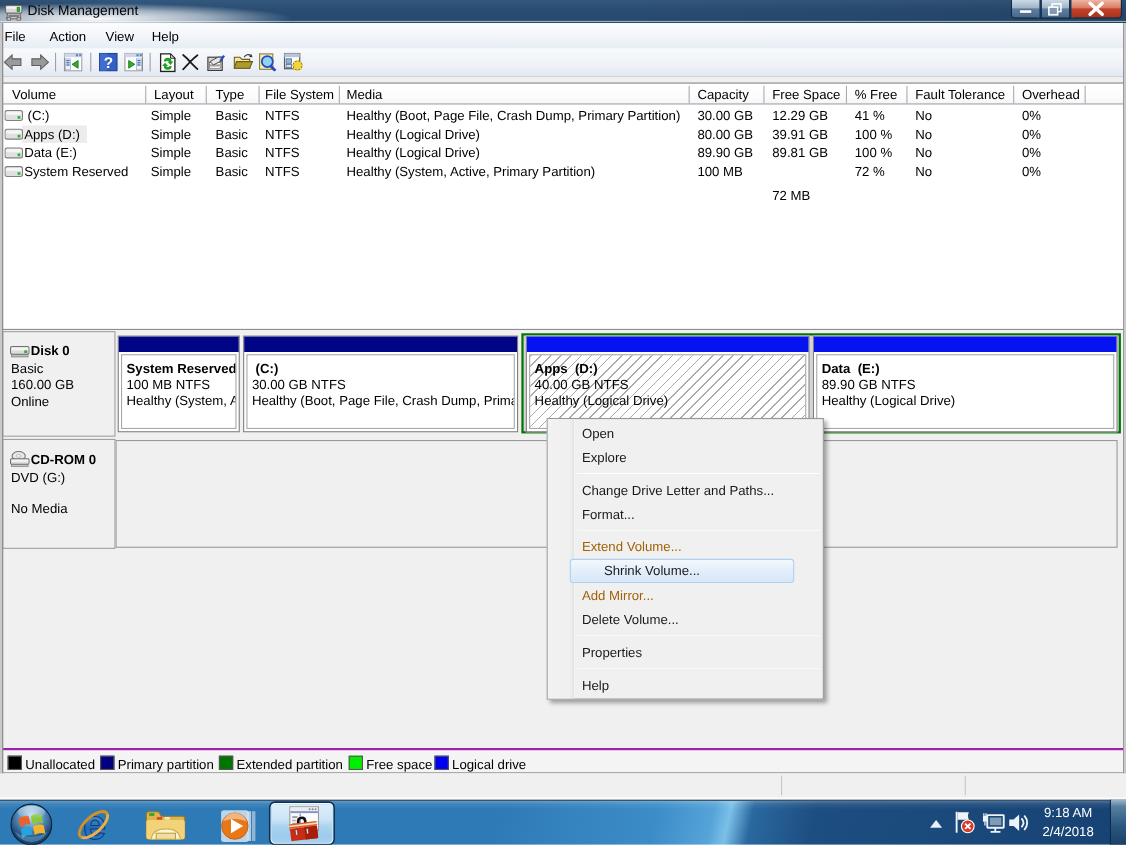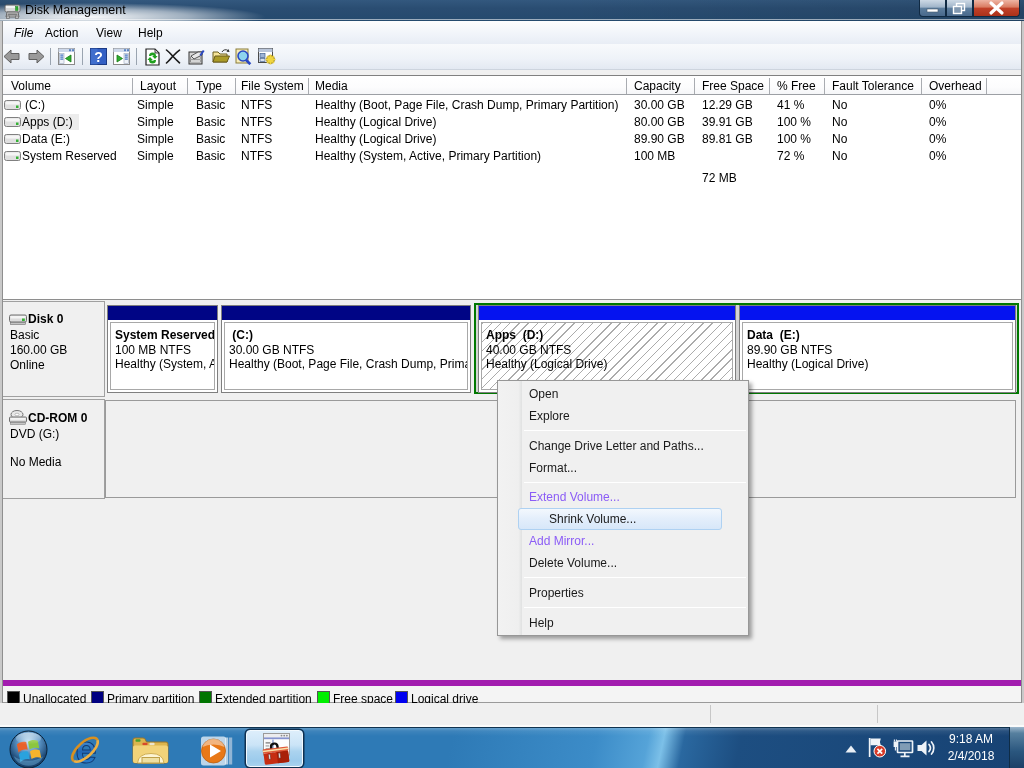--- a/index.html
+++ b/index.html
@@ -58,36 +58,36 @@
 
 .dlabel { position:absolute; width:103px; background:#f0f0f0; border:1px solid #a0a0a0; }
 .pblock { position:absolute; top:5px; height:88px; border:1px solid #7f7f7f; background:#fff; }
 .phead { position:absolute; left:0; top:0; right:0; height:14px; }
 .pinner { position:absolute; left:2px; top:16px; right:2px; bottom:2px; border:1px solid #a8a8a8; background:#fff; overflow:hidden; padding-top:5px; }
 .pinner div { padding-left:4px; white-space:nowrap; line-height:14.5px; }
 .hatch { background:
   repeating-linear-gradient(135deg, #ababab 0px, #ababab 1px, transparent 1px, transparent 6.5px), #fff; }
 
 
-#legend { position:absolute; left:0px; top:680px; width:1024px; height:23px; background:#f4f4f4; border-top:6px solid #a21caf; border-bottom:1px solid #9a9a9a; }
+#legend { position:absolute; left:0px; top:680px; width:1024px; height:23px; background:#f4f4f4; border-top:2px solid #a21caf; border-bottom:1px solid #9a9a9a; }
 .sw { position:absolute; top:5px; width:13px; height:13px; border:1px solid #555; }
 #legend span { position:absolute; top:6px; font-size:12px; }
 
 
 #status { position:absolute; left:0px; top:703px; width:1024px; height:22px; background:#f0f0f0; }
 #status .vt { position:absolute; top:2px; width:1px; height:18px; background:#c7c7c7; }
 #statusline { position:absolute; left:0; top:725px; width:1024px; height:2px; background:#fbfbfb; }
 
 
 #ctx { position:absolute; left:497px; top:380px; width:252px; height:256px;
   background:#f0f0f0; border:1px solid #979797; box-shadow:3px 3px 4px rgba(0,0,0,0.35); }
 #ctx .gut { position:absolute; left:0; top:0; width:24px; height:100%;
   background:linear-gradient(90deg,#f2f2f2 0%,#efefef 85%,#e2e3e3 98%,#ffffff 100%); }
 .mi { position:absolute; left:1px; width:248px; height:22px; line-height:22px; padding-left:30px; font-size:12px; color:#1a1a1a; }
-.mi.dis { color:#8b5cf6; }
+.mi.dis { color:#a16207; }
 .mi.hl { left:2px; width:204px; border:1px solid #aed1f2; border-radius:3px;
   background:linear-gradient(180deg,#f3f8fd 0%,#e3eefb 50%,#d7e7f9 100%); line-height:20px;margin-left:18px; }
 .msep { position:absolute; left:26px; width:222px; height:1px; background:#d9dadb; border-bottom:1px solid #fff; }
 
 
 #taskbar { position:absolute; left:0; top:727px; width:1024px; height:41px;
   background:
     linear-gradient(180deg, rgba(255,255,255,0.25) 0%, rgba(255,255,255,0.08) 3px, rgba(255,255,255,0) 8px),
     linear-gradient(102deg, #2e7ab6 0%, #2e7ab6 44%, #3c8cc8 58%, #55a3d8 63%, #7cc0e8 64.5%, #2a68a0 66.5%, #1d4e81 72%, #174273 100%);
   border-top:1px solid #10334f;
@@ -121,21 +121,21 @@
           <rect x="9.5" y="3.5" width="8" height="7"></rect>
           <rect x="6.5" y="6.5" width="8" height="7" fill="#8299b1"></rect>
         </g>
       </svg></div>
   <div class="wbtn" id="btn-close"><svg width="45" height="16" viewBox="0 0 45 16">
         <path d="M17 3 L28 13 M28 3 L17 13" stroke="#fff" stroke-width="3.2" stroke-linecap="round"></path>
       </svg></div>
   <div id="frameL"></div>
   <div id="frameR"></div>
   <div id="menubar">
-    <span style="left:14px;font-style:italic;">File</span>
+    <span style="left:4px;">File</span>
     <span style="left:45px;">Action</span>
     <span style="left:96px;">View</span>
     <span style="left:138px;">Help</span>
   </div>
   <div id="toolbar">
 
     <svg class="abs" style="left:3px;top:5px;" width="18" height="15" viewBox="0 0 18 15">
       <path d="M8 1 L8 4.5 L16 4.5 L16 10.5 L8 10.5 L8 14 L1 7.5 Z" fill="#9a9a9a" stroke="#5f5f5f" stroke-width="1"></path>
     </svg>
     <svg class="abs" style="left:27px;top:5px;" width="18" height="15" viewBox="0 0 18 15">

